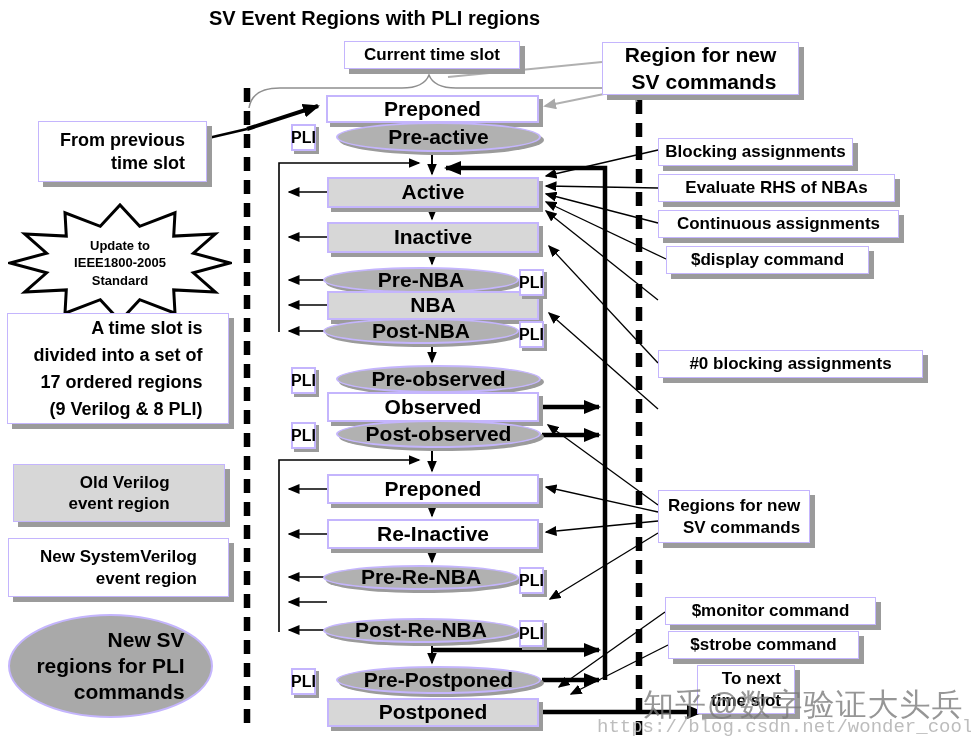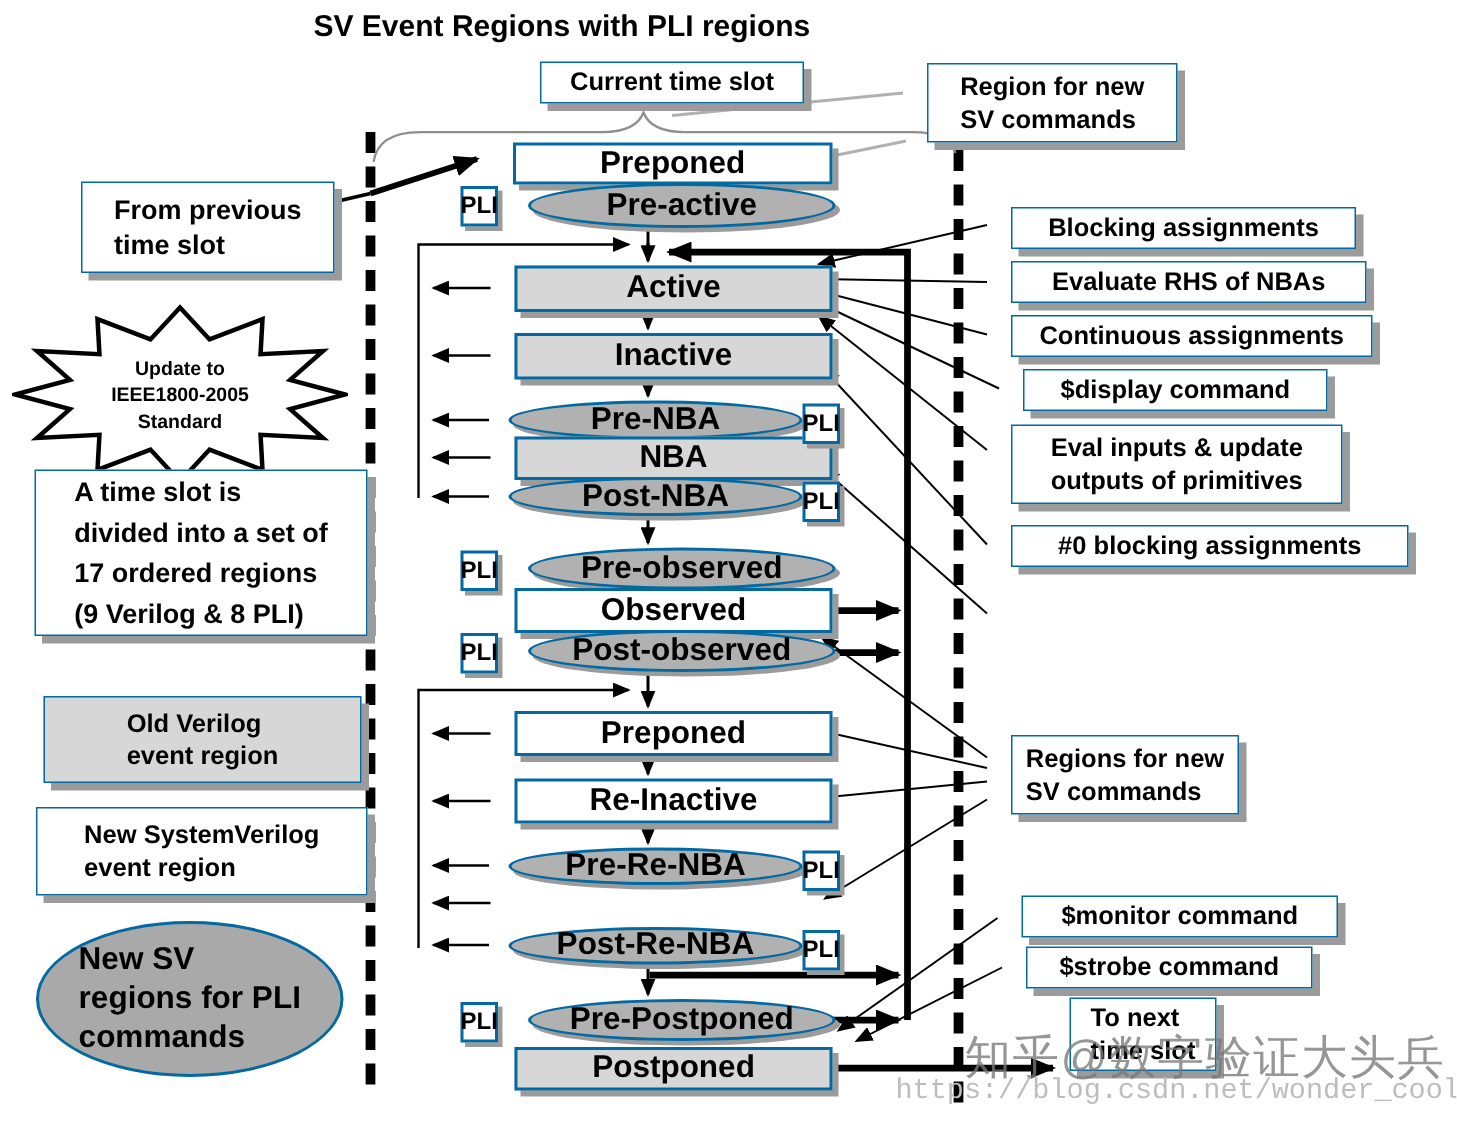--- a/index.html
+++ b/index.html
@@ -3,21 +3,21 @@
 <meta charset="utf-8">
 <style>
   html,body{margin:0;padding:0;background:#fff;}
   .stage{position:relative;width:971px;height:749px;background:#fff;overflow:hidden;
          font-family:"Liberation Sans",sans-serif;color:#000;}
   .wires{position:absolute;left:0;top:0;z-index:1;}
   .ml{white-space:pre-line;}
   .ttl{position:absolute;left:209px;top:7px;font-size:20px;font-weight:bold;white-space:nowrap;z-index:2;}
   
   .nd,.ann,.chip{position:absolute;box-sizing:border-box;display:flex;align-items:center;justify-content:center;
-      text-align:left;font-weight:bold;border:2px solid #0369a1;background:#fff;z-index:2;line-height:1.25;margin-left:16px;}
+      text-align:right;font-weight:bold;border:2px solid #c4b5fd;background:#fff;z-index:2;line-height:1.25;}
   .nd{font-size:21px;box-shadow:4px 4px 0 #9b9b9b;}
   .ann{font-size:17px;box-shadow:5px 5px 0 #9b9b9b;border-width:1.5px;}
   .chip{font-size:16px;width:25px;height:27px;box-shadow:3px 3px 0 #9b9b9b;z-index:3;}
   .verilog{background:#d7d7d7;}
   .sv{background:#ffffff;}
   .pli-e{background:#b1b1b1;border-radius:50%;box-shadow:3px 3px 0 #9b9b9b;}
   
   .n-preponed{left:326px;top:95px;width:213px;height:28px;}
   .e-preactive{left:336px;top:122px;width:205px;height:30px;}
   .c-preactive{left:291px;top:124px;}
@@ -38,23 +38,23 @@
   .e-prerenba{left:323px;top:565px;width:196px;height:25px;}
   .c-prerenba{left:519px;top:567px;}
   .n-renba{left:327px;top:589px;width:212px;height:27px;}
   .e-postrenba{left:323px;top:618px;width:196px;height:25px;}
   .c-postrenba{left:519px;top:620px;}
   .e-prepost{left:336px;top:666px;width:205px;height:28px;}
   .c-prepost{left:291px;top:668px;}
   .n-postponed{left:327px;top:698px;width:212px;height:29px;}
   
   .a-curslot{left:344px;top:41px;width:176px;height:28px;}
-  .a-regionnew{left:602px;top:42px;width:167px;height:53px;font-size:17px;}
-  
-  .a-blocking{left:658px;top:138px;width:230px;height:28px;}
+  .a-regionnew{left:602px;top:42px;width:197px;height:53px;font-size:21px;}
+  
+  .a-blocking{left:658px;top:138px;width:195px;height:28px;}
   .a-evaluate{left:658px;top:174px;width:237px;height:28px;}
   .a-continuous{left:658px;top:210px;width:241px;height:28px;}
   .a-display{left:666px;top:246px;width:203px;height:28px;}
   .a-evalinputs{left:658px;top:283px;width:221px;height:53px;}
   .a-zeroblock{left:658px;top:350px;width:265px;height:28px;}
   .a-updatelhs{left:658px;top:396px;width:220px;height:28px;}
   .a-regionsnew{left:658px;top:490px;width:152px;height:53px;}
   .a-monitor{left:665px;top:597px;width:211px;height:28px;}
   .a-strobe{left:668px;top:631px;width:191px;height:28px;}
   .a-tonext{left:697px;top:665px;width:98px;height:49px;}
@@ -213,22 +213,20 @@
   <div class="nd pli-e e-postrenba">Post-Re-NBA</div>
   <div class="chip c-postrenba">PLI</div>
   <div class="chip c-prepost">PLI</div>
   <div class="nd pli-e e-prepost">Pre-Postponed</div>
   <div class="nd verilog n-postponed">Postponed</div>
 
   <div class="ann a-blocking">Blocking assignments</div>
   <div class="ann a-evaluate">Evaluate RHS of NBAs</div>
   <div class="ann a-continuous">Continuous assignments</div>
   <div class="ann a-display">$display command</div>
-  <div class="ann a-evalinputs ml">Eval inputs &amp; update
-outputs of primitives</div>
   <div class="ann a-zeroblock">#0 blocking assignments</div>
   <div class="ann a-regionsnew ml">Regions for new
 SV commands</div>
   <div class="ann a-monitor">$monitor command</div>
   <div class="ann a-strobe">$strobe command</div>
   <div class="ann a-tonext ml">To next
 time slot</div>
 
   <div class="wm1">知乎@数字验证大头兵</div>
   <div class="wm2">https://blog.csdn.net/wonder_coole</div>

